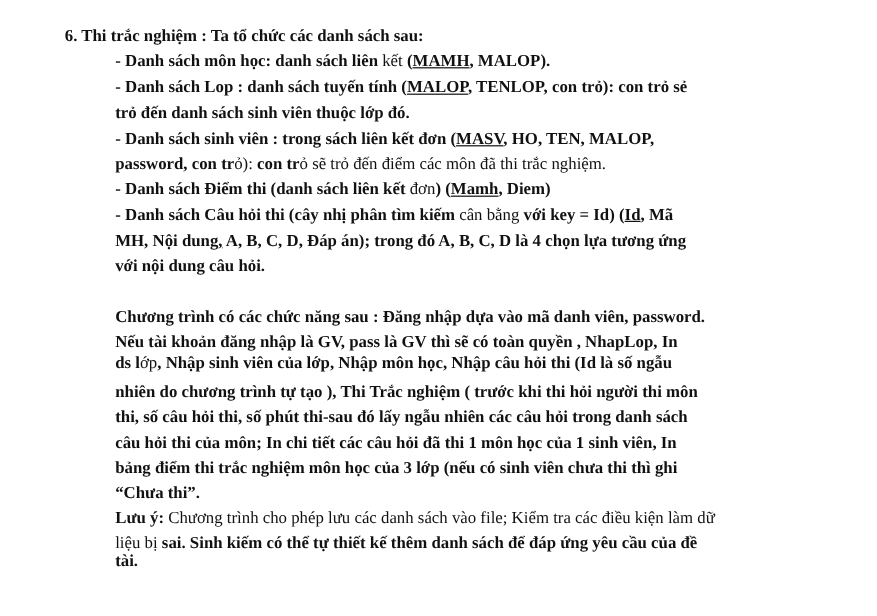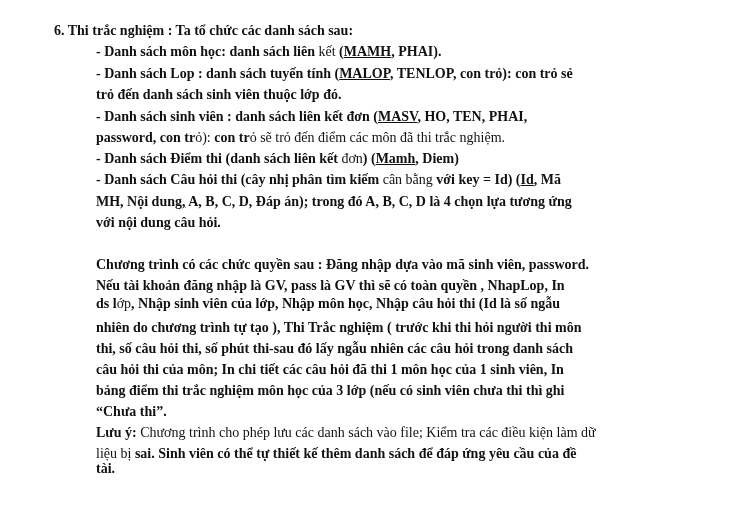--- a/index.html
+++ b/index.html
@@ -22,53 +22,53 @@
 </head>
 <body>
 
 <div class="doc">
 
   <div class="line heading b" style="top:21px">
     <span>6. Thi trắc nghiệm : Ta tổ chức các danh sách sau:</span>
   </div>
 
   <div class="line ind b" style="top:42px">
-    <span>- Danh sách môn học: danh sách  liên </span><span class="n">kết</span><span>  (</span><span class="u">MAMH</span><span>, PHAI).</span>
+    <span>- Danh sách môn học: danh sách  liên </span><span class="n">kết</span><span>  (</span><span class="u">MAMH</span><span>, MALOP).</span>
   </div>
 
   <div class="line ind b" style="top:64px">
     <span>- Danh sách Lop : danh sách  tuyến tính (</span><span class="u">MALOP</span><span>, TENLOP, con trỏ): con trỏ sẻ</span>
   </div>
   <div class="line ind b" style="top:85px">
     <span>trỏ đến danh sách sinh viên thuộc lớp đó.</span>
   </div>
 
   <div class="line ind b" style="top:107px">
-    <span>- Danh sách sinh viên : danh sách liên kết đơn (</span><span class="u">MASV</span><span>, HO, TEN,  PHAI,</span>
+    <span>- Danh sách sinh viên : trong sách liên kết đơn (</span><span class="u">MASV</span><span>, HO, TEN,  MALOP,</span>
   </div>
   <div class="line ind b" style="top:128px">
     <span>password, con tr</span><span class="n">ỏ): </span><span>con tr</span><span class="n">ỏ sẽ trỏ đến điểm các môn đã thi trắc nghiệm.</span>
   </div>
 
   <div class="line ind b" style="top:149px">
     <span>- Danh sách Điểm thi (danh sách liên kết </span><span class="n">đơn</span><span>) (</span><span class="u">Mamh</span><span>, Diem)</span>
   </div>
 
   <div class="line ind b" style="top:170px">
     <span>- Danh sách Câu hỏi thi (cây nhị phân tìm kiếm </span><span class="n">cân bằng </span><span>với key = Id) (</span><span class="u">Id</span><span>, Mã</span>
   </div>
   <div class="line ind b" style="top:192px">
     <span>MH, Nội dung</span><span class="u">,</span><span> A, B, C, D, Đáp án); trong đó A, B, C, D là 4 chọn lựa tương ứng</span>
   </div>
   <div class="line ind b" style="top:213px">
     <span>với nội dung câu hỏi.</span>
   </div>
 
   <div class="line ind b" style="top:255px">
-    <span>Chương trình có các chức quyền sau : Đăng nhập dựa vào mã sinh viên, password.</span>
+    <span>Chương trình có các chức năng sau : Đăng nhập dựa vào mã danh viên, password.</span>
   </div>
   <div class="line ind b" style="top:276px">
     <span>Nếu tài khoản đăng nhập là GV, pass là GV thì sẽ có toàn quyền , NhapLop,  In</span>
   </div>
   <div class="line ind b" style="top:294px">
     <span>ds l</span><span class="n">ớp</span><span>, Nhập sinh viên của lớp, Nhập môn học, Nhập câu hỏi thi (Id là số ngẫu</span>
   </div>
   <div class="line ind b" style="top:318px">
     <span>nhiên do chương trình tự tạo  ), Thi Trắc nghiệm ( trước khi thi hỏi người thi môn</span>
   </div>
@@ -82,19 +82,19 @@
     <span>bảng điểm thi trắc nghiệm môn học của 3 lớp (nếu có sinh viên chưa thi thì ghi</span>
   </div>
   <div class="line ind b" style="top:402px">
     <span>“Chưa thi”.</span>
   </div>
 
   <div class="line ind" style="top:423px">
     <span class="b">Lưu ý:</span><span> Chương trình cho phép lưu các danh sách vào file; Kiểm tra các điều kiện làm dữ</span>
   </div>
   <div class="line ind" style="top:444px">
-    <span>liệu bị </span><span class="b">sai. Sinh viên có thể tự thiết kế thêm danh sách để đáp ứng yêu cầu của đề</span>
+    <span>liệu bị </span><span class="b">sai. Sinh kiếm có thể tự thiết kế thêm danh sách để đáp ứng yêu cầu của đề</span>
   </div>
   <div class="line ind b" style="top:459px">
     <span>tài.</span>
   </div>
 
 </div>
 
 </body></html>

